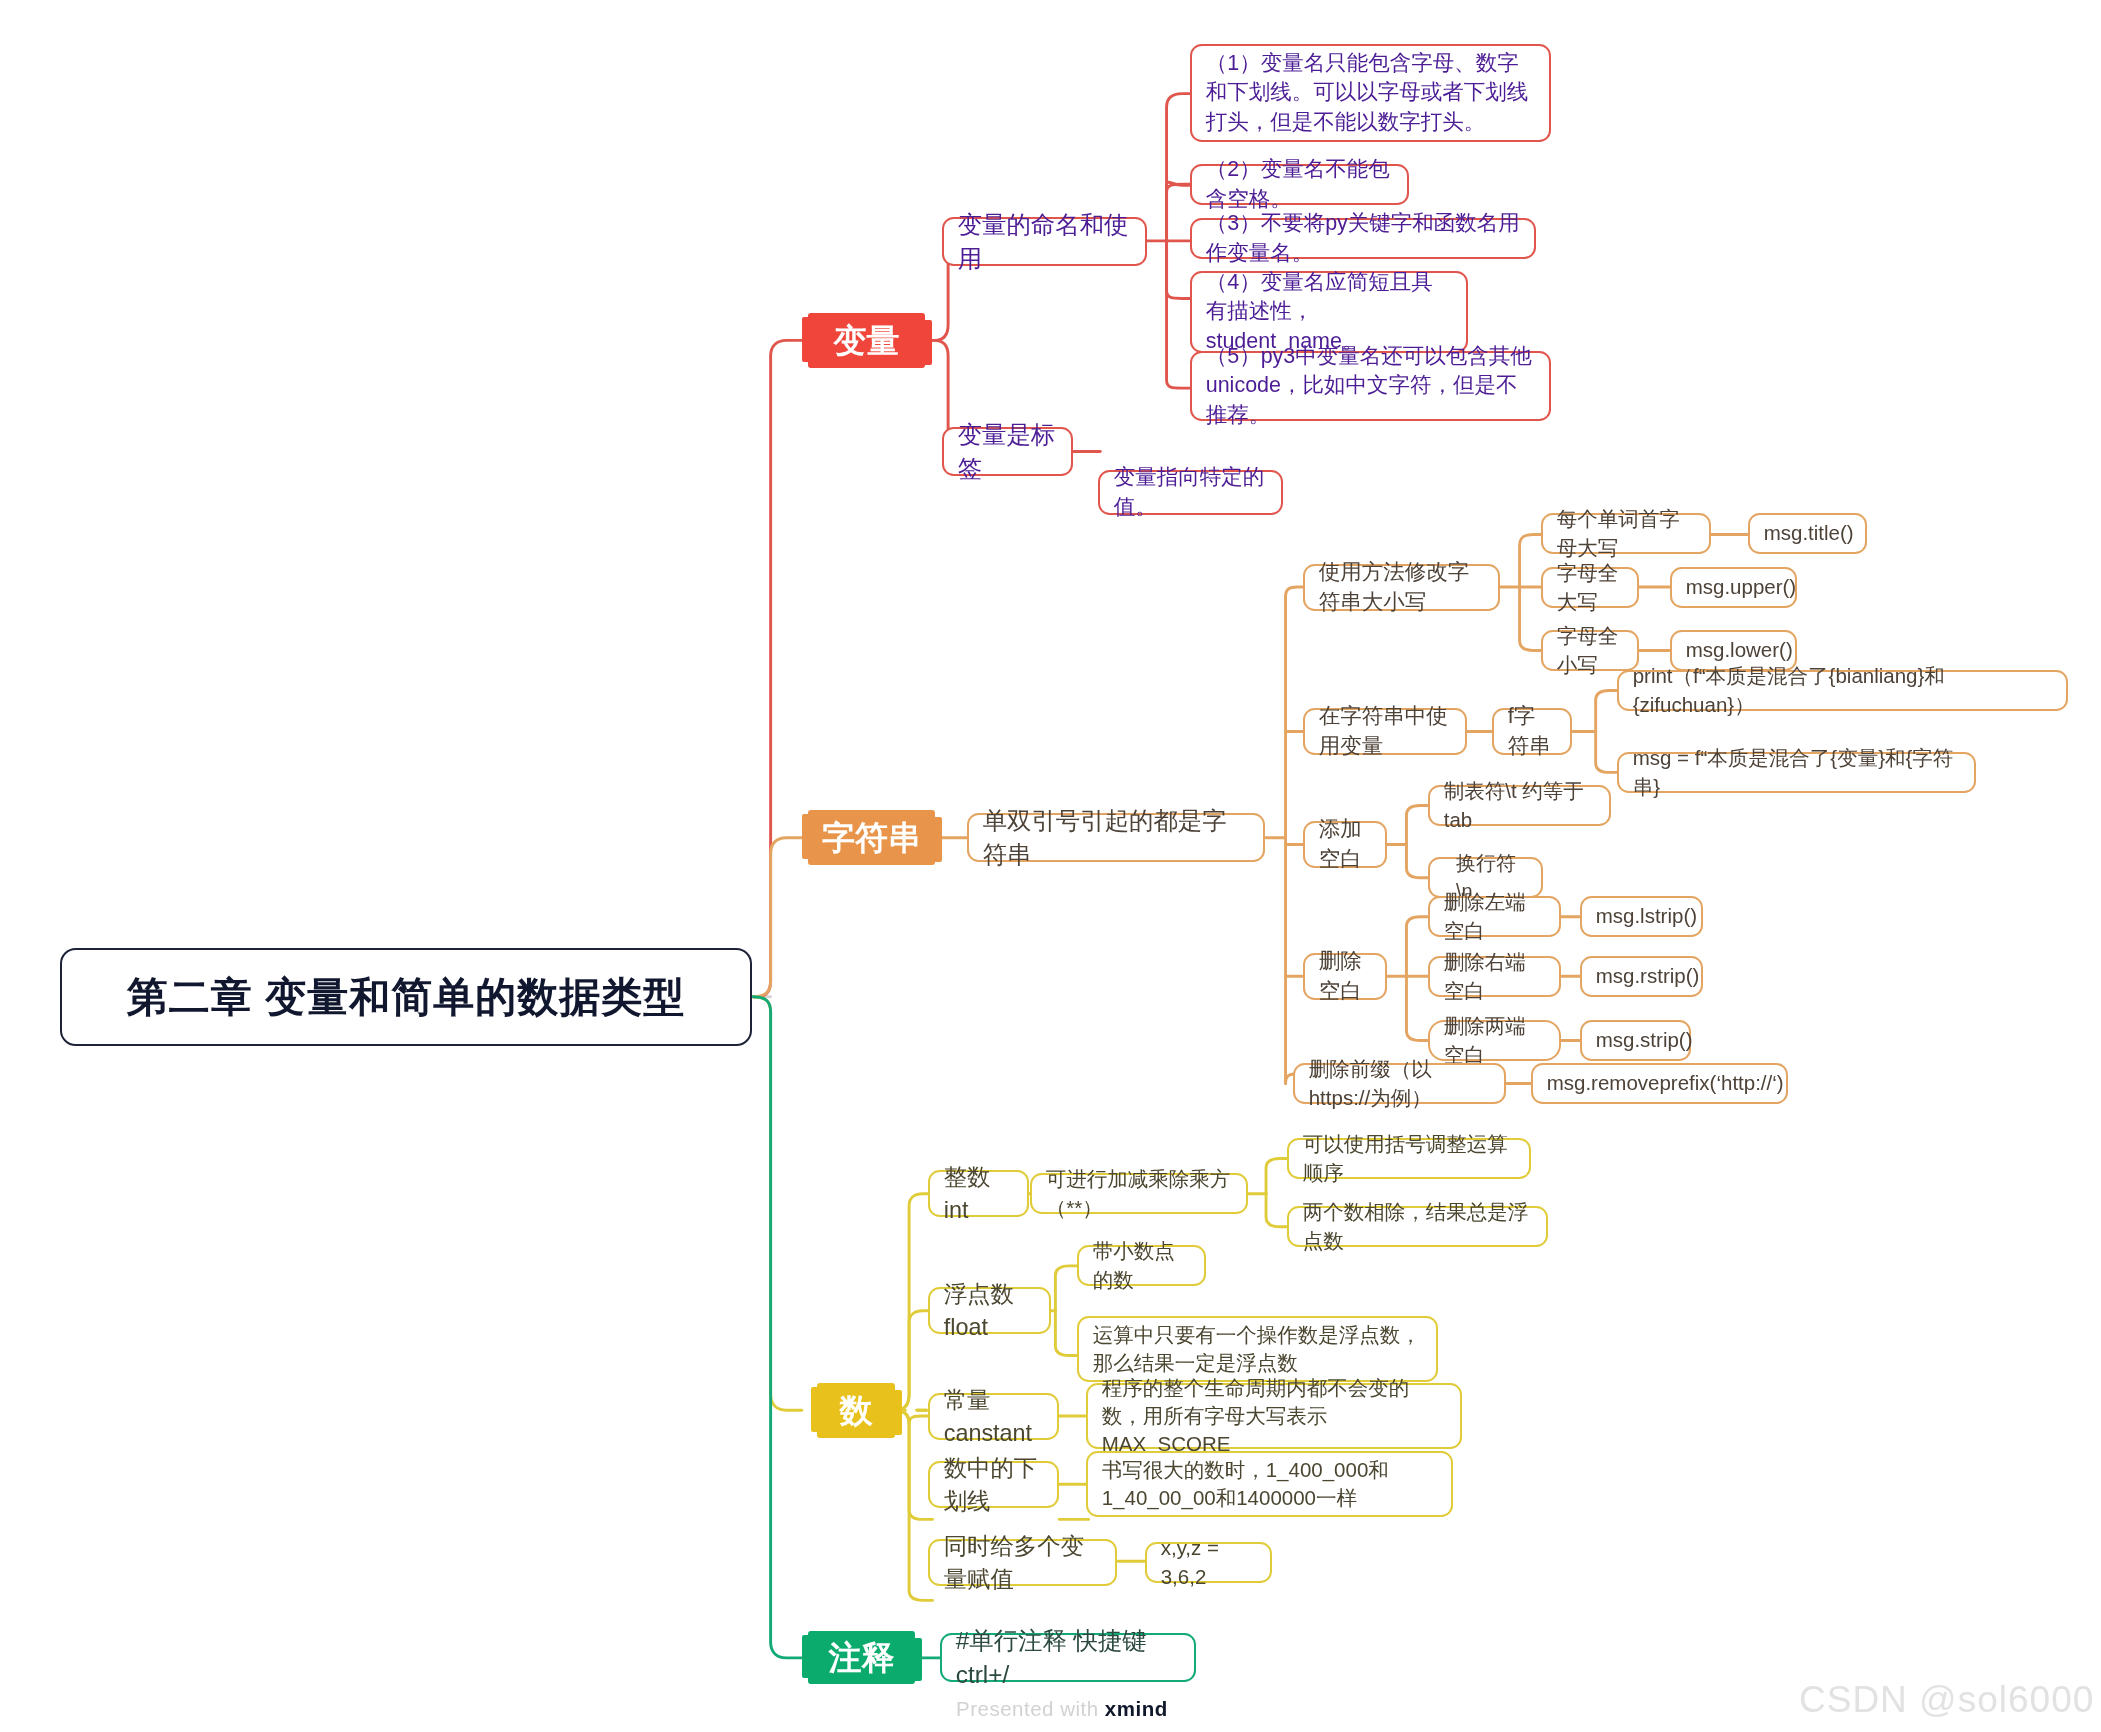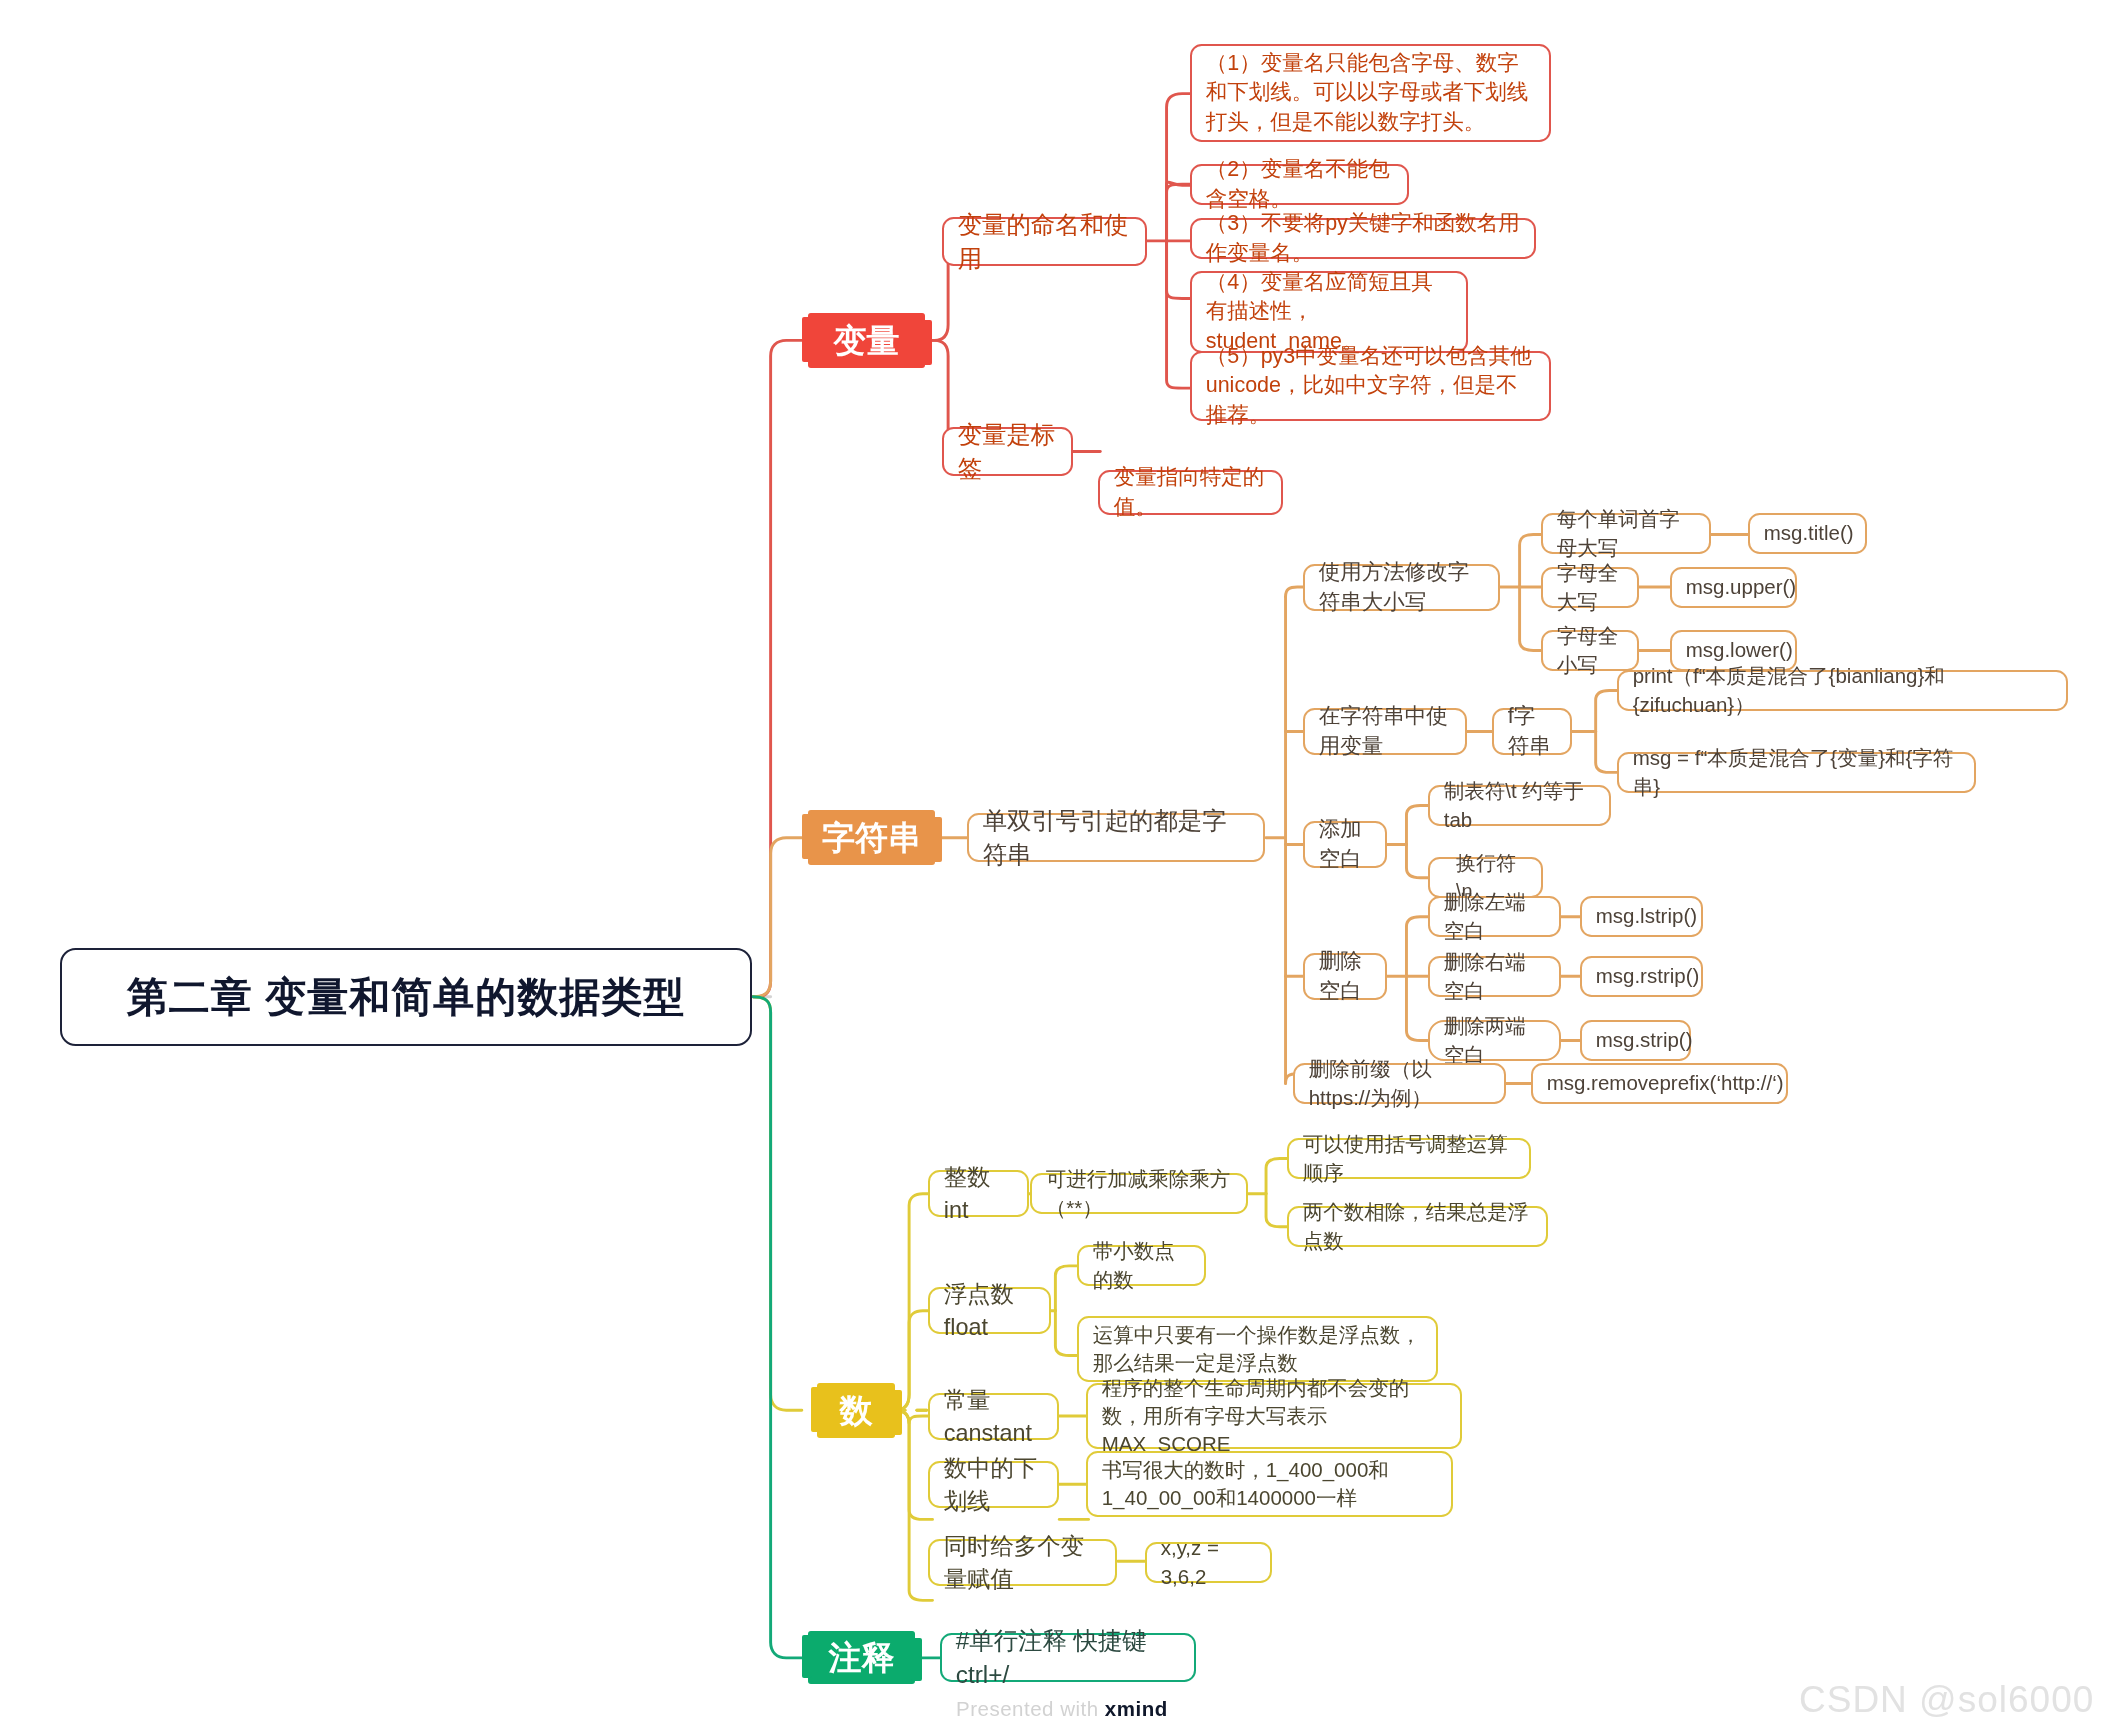--- a/index.html
+++ b/index.html
@@ -44,21 +44,21 @@
   .chip::before{
     content:"";position:absolute;left:-5.9px;top:3.9px;width:9.8px;bottom:5.9px;
     background:inherit;border-radius:2px;
   }
   .chip::after{
     content:"";position:absolute;right:-6.8px;top:6.8px;width:10.7px;bottom:2.9px;
     background:inherit;border-radius:2px;
   }
 
   
-  .n-red{border:2.4px solid #e0564d;color:#c2410c;}
+  .n-red{border:2.4px solid #e0564d;color:#4c1d95;}
   .n-orange{border:2.4px solid #e3a561;color:#4d4238;}
   .n-yellow{border:2.4px solid #e0cb39;color:#4b4630;}
   .n-green{border:2.4px solid #13a978;color:#2d4a41;}
 
   .pad{padding:6.8px 13.7px;}
 
   
   .xmind{
     position:absolute;color:#d2d2d2;font-size:20.5px;letter-spacing:0.5px;
   }

